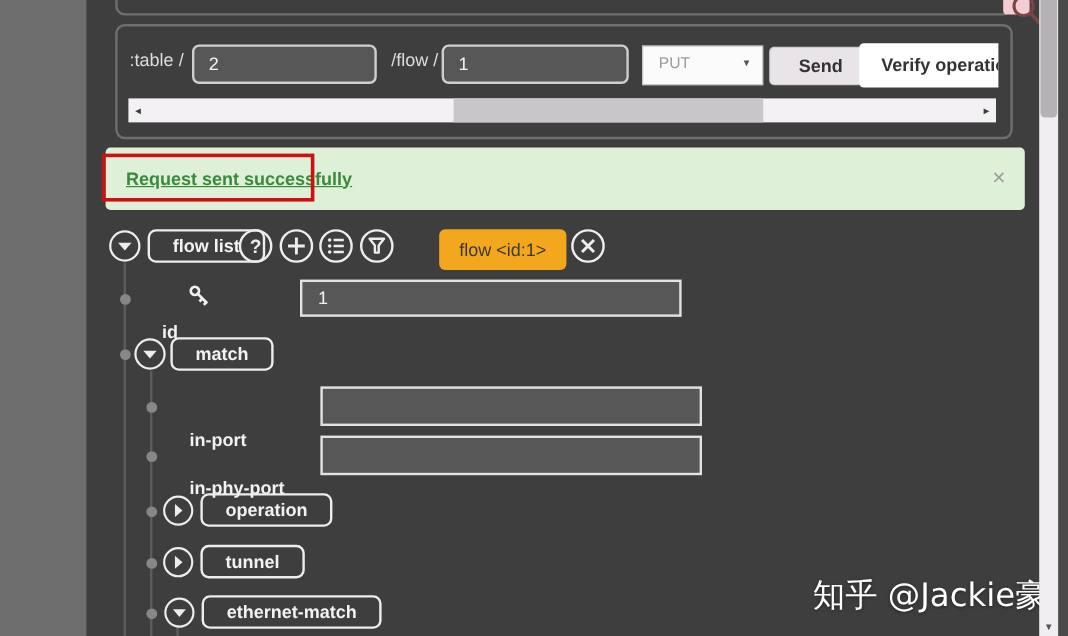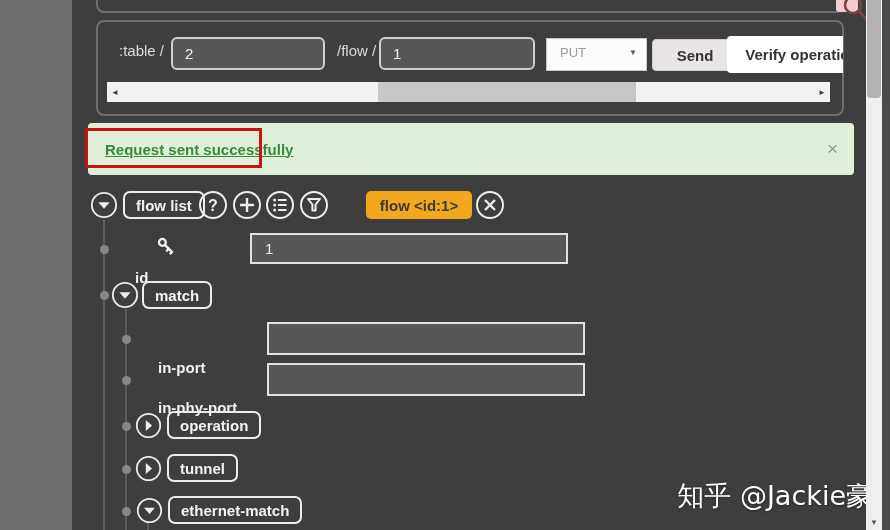--- a/index.html
+++ b/index.html
@@ -16,21 +16,21 @@
 
   
   #top-edge-panel { left:96px; top:-28px; width:748px; height:41px;
     border:2px solid #6f6f6f; border-radius:8px; }
   #pink-chip { left:836px; top:0; width:22px; height:12px; background:#f3ccd4; border-radius:0 0 3px 3px; }
   #magnifier-svg { left:838px; top:-7px; }
 
   
   #url-panel { left:96px; top:20px; width:748px; height:96px;
     border:2px solid #6f6f6f; border-radius:8px; }
-  #controls-clip { left:98px; top:22px; width:734px; height:58px; overflow:hidden;margin-left:11px; }
+  #controls-clip { left:98px; top:22px; width:734px; height:58px; overflow:hidden; }
   .bar-label { top:0; height:56px; display:flex; align-items:center;
     color:#dcdcdc; font-size:15px; }
   #table-label { left:10px; }
   #flow-label { left:228px; }
   .bar-input { top:15px; height:33px; background:#575757; border:2px solid #cfcfcf;
     border-radius:6px; color:#f2f2f2; font-size:15px; padding-left:12px;
     font-family:"Liberation Sans", sans-serif; outline:none; }
   #table-input { left:62px; width:154px; }
   #flow-input { left:270px; width:156px; }
   #method-select { left:437px; top:16px; width:101px; height:33px; background:#fbfbfb;
@@ -63,31 +63,31 @@
     border:3px solid #cb1111; z-index:10; }
 
   
   .guide { width:2px; background:#5c5c5c; }
   #guide1 { left:103px; top:219px; height:311px; }
   #guide2 { left:125px; top:309px; height:221px; }
   #guide3 { left:147px; top:521px; height:9px; }
   .dot { width:9px; height:9px; border-radius:50%; background:#878787; }
 
   
-  .node-btn { height:28px; display:flex; align-items:center; padding:0 11px;
+  .node-btn { height:28px; display:flex; align-items:center; padding:0 19px;
     border:2px solid #ededed; border-radius:7px; color:#f2f2f2; font-weight:bold;
     font-size:15px; background:transparent; cursor:pointer; white-space:nowrap;
     font-family:"Liberation Sans", sans-serif; }
   .tree-label { color:#f2f2f2; font-weight:bold; font-size:15px;margin-top:28px; }
   .tree-input { background:#575757; border:2px solid #e2e2e2; color:#f0f0f0;
     font-size:15px; padding-left:13px; outline:none;
     font-family:"Liberation Sans", sans-serif; }
-  #badge { left:366px; top:191px; width:106px; height:28px; background:#f3a71d;
+  #badge { left:366px; top:191px; width:106px; height:34px; background:#f3a71d;
     border-radius:5px; display:flex; align-items:center; justify-content:center;
-    color:#3a3a3a; font-weight:bold; font-size:15px; }
+    color:#3a3a3a; font-weight:normal; font-size:15px; }
   .icon-btn { cursor:pointer; }
 
   
   #v-scrollbar { left:866px; top:0; width:16px; height:530px; background:#f1eef1; z-index:6; }
   #v-thumb { left:1px; top:0; width:14px; height:98px; background:#b5b2b5;
     border-radius:0 0 4px 4px; position:absolute; }
   #v-arrow { position:absolute; bottom:3px; left:0; width:16px; text-align:center;
     font-size:8px; color:#555; cursor:pointer; }
   #right-edge { left:882px; top:0; width:8px; height:530px; background:#4a4a4a; z-index:6; }
 

